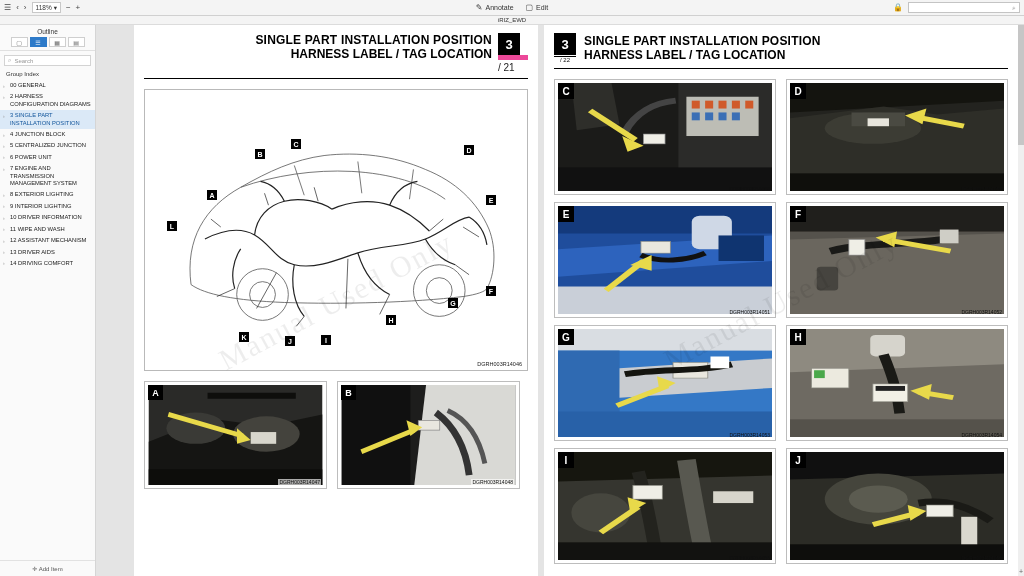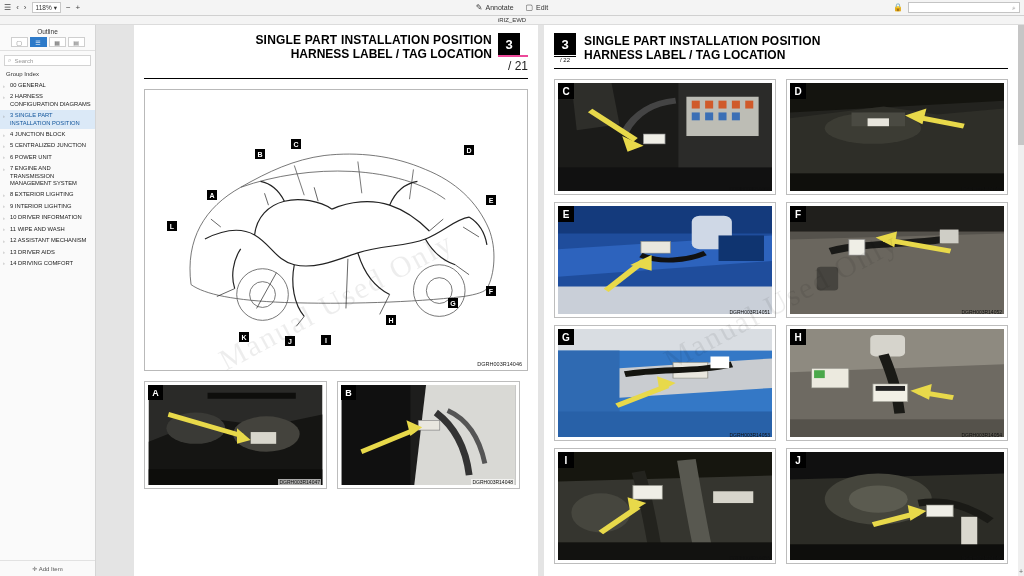--- a/index.html
+++ b/index.html
@@ -110,22 +110,22 @@
   .ph-badge {
     background: #000; color: #fff; font-weight: bold;
     width: 22px; height: 22px; display: flex; align-items: center;
     justify-content: center; font-size: 13px; flex: 0 0 22px;
   }
   .ph-texts { flex: 1; text-align: right; padding-right: 6px; }
   .ph-t1 { font-size: 12px; font-weight: bold; letter-spacing: .2px; color: #000; }
   .ph-t2 { font-size: 12px; font-weight: bold; color: #000; }
   .ph-right { display: flex; flex-direction: column; justify-content: flex-end; }
   .ph-pageno {
-    font-size: 12px; color: #222; text-align: right;
-    border-top: 2px solid #ec4899; padding-top: 2px; width: 30px;
+    font-size: 10px; color: #222; text-align: left;
+    border-top: 5px solid #ec4899; padding-top: 2px; width: 30px;
   }
   .ph-rule { border-bottom: 1.5px solid #000; margin: 5px 10px 0 10px; }
 
   .ph2 { display: flex; align-items: center; gap: 8px; padding: 8px 10px 0 10px; }
   .ph2-texts .ph-t1 { text-align: left; }
   .ph2-texts .ph-t2 { text-align: left; }
   .ph2-badge { position: relative; }
   .ph2-sub {
     font-size: 6px; text-align: center; color: #111;
     border-top: 1px solid #000; width: 22px; margin-top: 1px;

